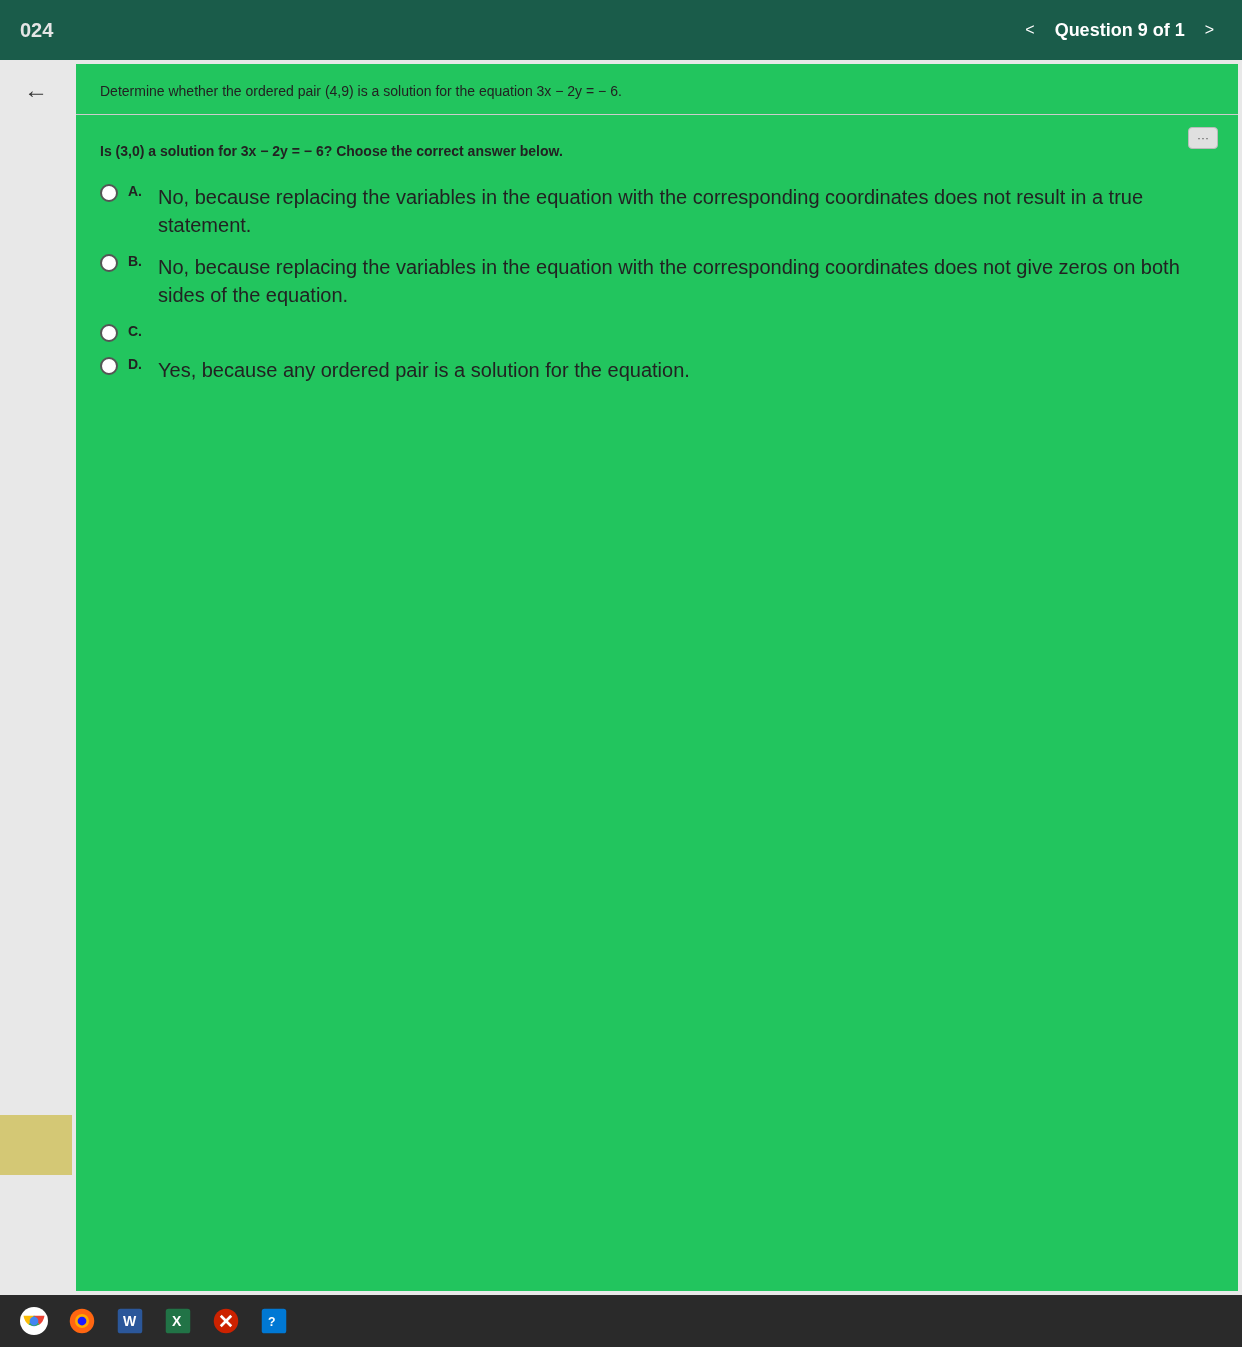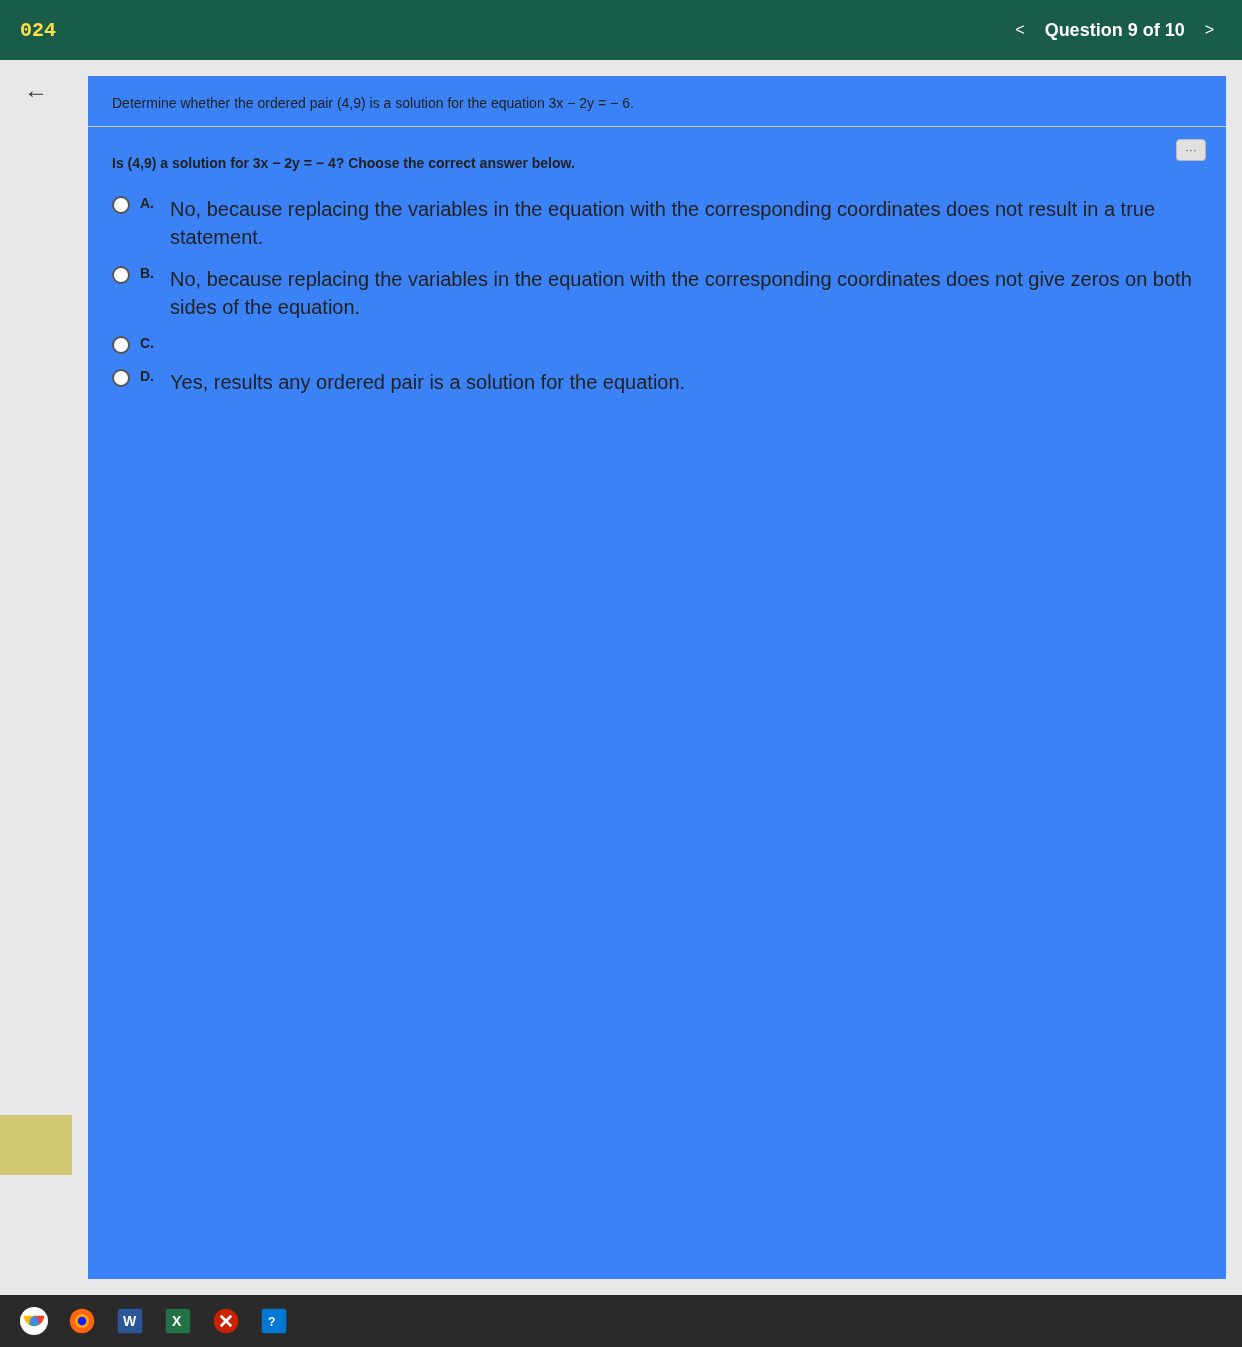--- a/index.html
+++ b/index.html
@@ -29,24 +29,23 @@
       flex-shrink: 0;
     }
 
     .header-left {
       display: flex;
       align-items: center;
       gap: 16px;
     }
 
     .header-title {
-      color: #fde047;
+      color: #e5e5e5;
       font-size: 20px;
       font-weight: bold;
-      font-family: Liberation Mono, monospace;
     }
 
     .header-nav {
       display: flex;
       align-items: center;
       gap: 12px;
     }
 
     .nav-arrow {
       color: white;
@@ -92,24 +91,24 @@
       bottom: 120px;
       left: 0;
       width: 100%;
       height: 60px;
       background: #d4c875;
     }
 
     
     .question-panel {
       flex: 1;
-      background: #3b82f6;
+      background: #22c55e;
       display: flex;
       flex-direction: column;
-      margin: 16px;
+      margin: 4px;
     }
 
     .question-header {
       padding: 18px 24px 14px 24px;
       border-bottom: 1px solid #ccc;
     }
 
     .question-instruction {
       font-size: 14px;
       color: #222;
@@ -210,21 +209,21 @@
   </style>
 </head>
 <body>
 
 <div class="header-bar">
   <div class="header-left">
     <span class="header-title">024</span>
   </div>
   <div class="header-nav">
     <span class="nav-arrow">&lt;</span>
-    <span class="question-counter">Question 9 of 10</span>
+    <span class="question-counter">Question 9 of 1</span>
     <span class="nav-arrow">&gt;</span>
   </div>
 </div>
 
 <div class="main-content">
 
   <div class="left-sidebar">
     <span class="back-arrow">←</span>
     <div class="sidebar-yellow-block"></div>
   </div>
@@ -232,21 +231,21 @@
   <div class="question-panel">
 
     <div class="question-header">
       <span class="question-instruction">Determine whether the ordered pair (4,9) is a solution for the equation 3x − 2y = − 6.</span>
     </div>
 
     <div class="question-body">
 
       <button class="more-options-btn">···</button>
 
-      <p class="question-prompt">Is (4,9) a solution for 3x − 2y = − 4? Choose the correct answer below.</p>
+      <p class="question-prompt">Is (3,0) a solution for 3x − 2y = − 6? Choose the correct answer below.</p>
 
       <div class="answer-options">
 
         <div class="answer-option">
           <span class="radio-circle"></span>
           <span class="option-letter">A.</span>
           <span class="option-text">No, because replacing the variables in the equation with the corresponding coordinates does not result in a true statement.</span>
         </div>
 
         <div class="answer-option">
@@ -256,21 +255,21 @@
         </div>
 
         <div class="answer-option">
           <span class="radio-circle"></span>
           <span class="option-letter">C.</span>
         </div>
 
         <div class="answer-option">
           <span class="radio-circle"></span>
           <span class="option-letter">D.</span>
-          <span class="option-text">Yes, results any ordered pair is a solution for the equation.</span>
+          <span class="option-text">Yes, because any ordered pair is a solution for the equation.</span>
         </div>
 
       </div>
     </div>
   </div>
 </div>
 
 <div class="taskbar">
 
   <div class="taskbar-icon">

